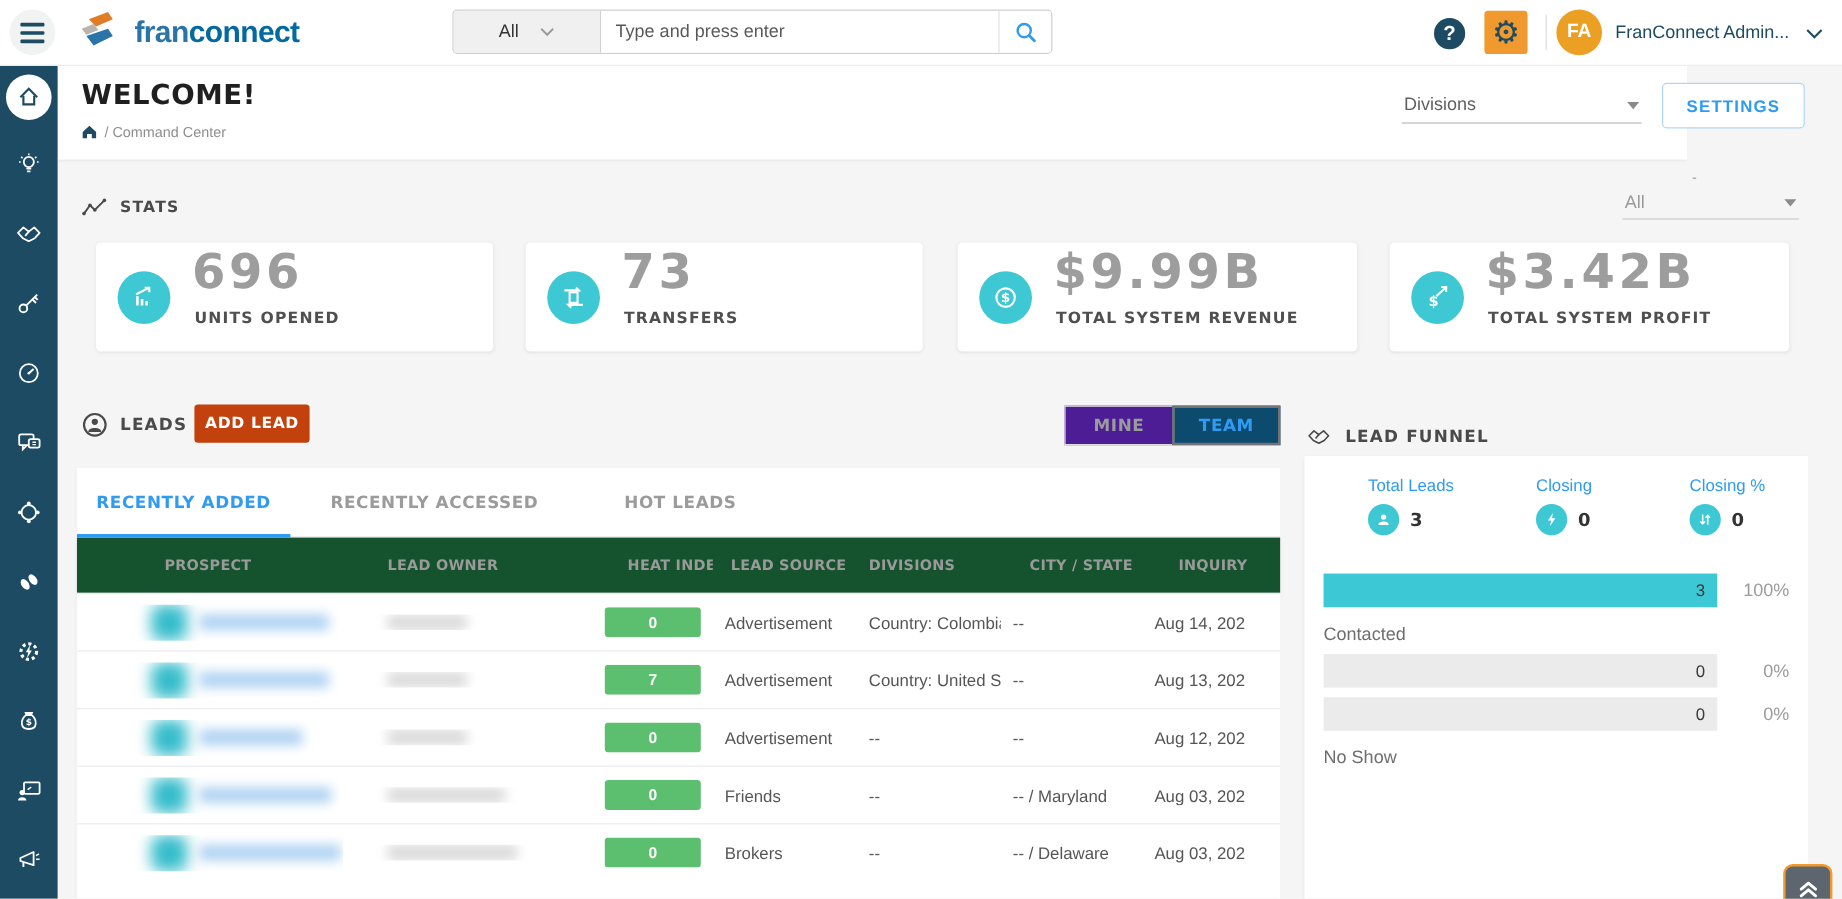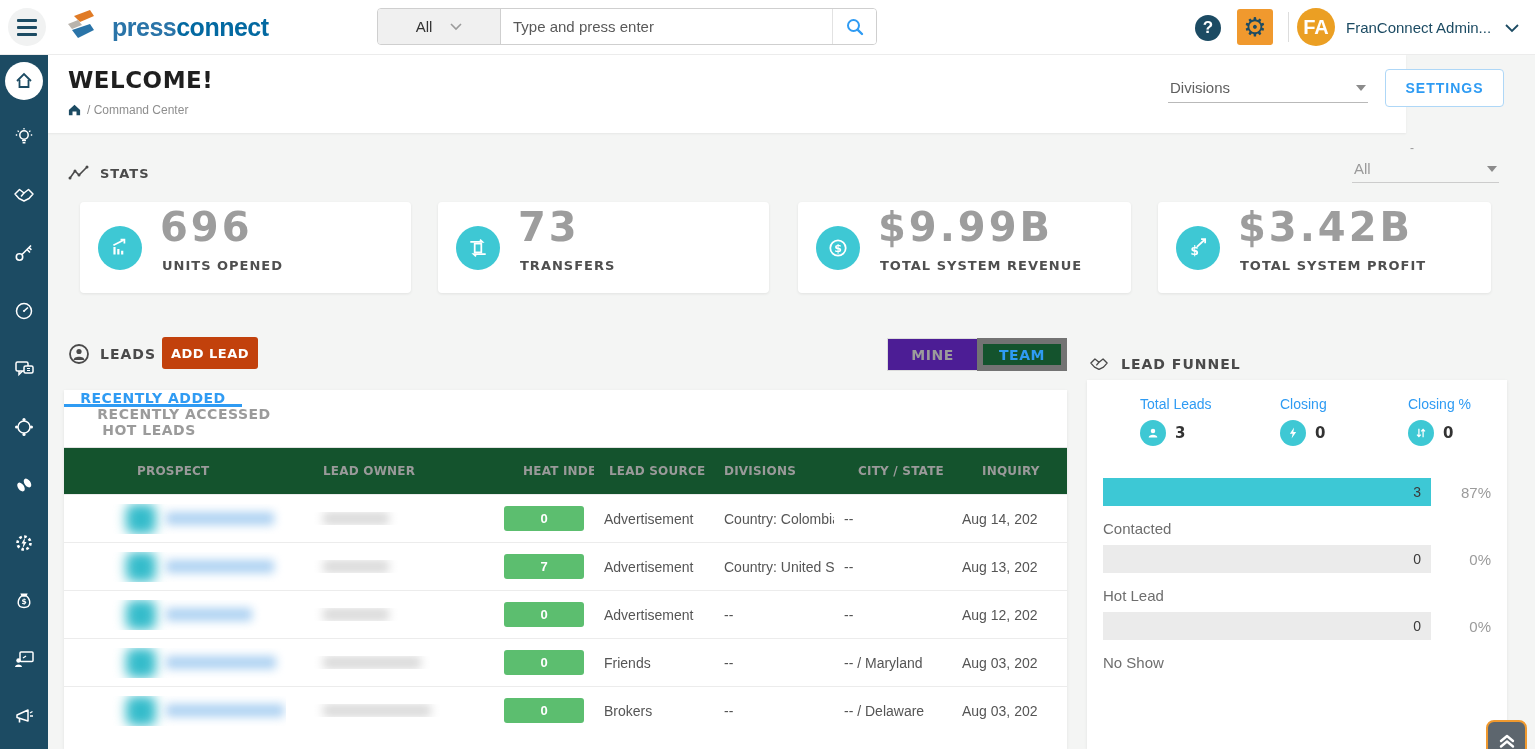--- a/index.html
+++ b/index.html
@@ -15,21 +15,21 @@
   .logo-text .p1 { color:#2a74a8; } .logo-text .p2 { color:#0369a1; }
   .searchbar { position:absolute; left:377px; top:8px; width:500px; height:37px; border:1px solid #cfcfcf; border-radius:4px; background:#fff; display:flex; align-items:stretch; overflow:hidden; }
   .search-scope { width:123px; background:#f0f0f0; border-right:1px solid #cfcfcf; display:flex; align-items:center; justify-content:center; gap:18px; font-size:15px; color:#333; cursor:pointer; }
   .search-input { flex:1; border:0; outline:none; padding:0 12px; font-size:15px; color:#333; font-family:"Liberation Sans",sans-serif; }
   .search-input::placeholder { color:#3c3c3c; opacity:.85; }
   .search-btn { width:44px; border:0; border-left:1px solid #e2e2e2; background:#fff; display:flex; align-items:center; justify-content:center; cursor:pointer; }
   .help-circle { position:absolute; left:1195px; top:15px; width:26px; height:26px; border-radius:50%; background:#1c4b63; color:#fff; font-weight:bold; font-size:17px; display:flex; align-items:center; justify-content:center; cursor:pointer; }
   .gear-box { position:absolute; left:1237px; top:9px; width:36px; height:36px; background:#f0992e; border-radius:3px; display:flex; align-items:center; justify-content:center; cursor:pointer; }
   .gear-box span { color:#1c4b63; font-size:26px; line-height:1; }
   .topbar-divider { position:absolute; left:1288px; top:12px; width:1px; height:30px; background:#ddd; }
-  .avatar { position:absolute; left:1297px; top:8px; width:38px; height:38px; border-radius:50%; background:#eb9f23; color:#fff; font-size:20px; font-weight:bold; display:flex; align-items:center; justify-content:center; cursor:pointer; }
+  .avatar { position:absolute; left:1297px; top:8px; width:38px; height:38px; border-radius:50%; background:#eb9f23; color:#fff; font-size:16px; font-weight:bold; display:flex; align-items:center; justify-content:center; cursor:pointer; }
   .username { position:absolute; left:1346px; top:19px; font-size:15px; color:#1c4b63; cursor:pointer; max-width:150px; white-space:nowrap; }
   .user-caret { position:absolute; left:1505px; top:24px; cursor:pointer; }
 
   
   .sidebar { position:absolute; left:0; top:55px; width:48px; height:694px; background:#1c4b63; z-index:15; }
   .side-item { position:absolute; left:0; width:48px; height:48px; display:flex; align-items:center; justify-content:center; cursor:pointer; }
   .side-item.active .bubble { width:38px; height:38px; background:#fff; border-radius:50%; display:flex; align-items:center; justify-content:center; }
 
   
   .main { position:absolute; left:48px; top:55px; width:1487px; height:694px; }
@@ -47,26 +47,26 @@
   .statcard { position:absolute; top:147px; height:91px; background:#fff; border-radius:4px; box-shadow:0 1px 3px rgba(0,0,0,.08); }
   .statcard .icn { position:absolute; left:18px; top:24px; width:44px; height:44px; border-radius:50%; background:#3ec8d4; display:flex; align-items:center; justify-content:center; }
   .statcard .num { position:absolute; left:80px; top:2px; font-size:40px; font-weight:bold; color:#9d9d9d; letter-spacing:3px; font-family:"DejaVu Sans",sans-serif; }
   .statcard .lbl { position:absolute; left:82px; top:56px; font-size:13px; font-weight:bold; color:#4f4f4f; letter-spacing:1px; font-family:"DejaVu Sans",sans-serif; }
 
   .leads-label { position:absolute; left:20px; top:288px; font-size:14px; }
   .addlead-btn { position:absolute; left:114px; top:282px; width:96px; height:32px; background:#c2410c; border:0; border-radius:3px; color:#fff; font-size:13px; font-weight:bold; letter-spacing:.5px; cursor:pointer; font-family:"DejaVu Sans",sans-serif; }
   .toggle { position:absolute; left:839px; top:283px; display:flex; height:33px; }
   .toggle .t { width:90px; display:flex; align-items:center; justify-content:center; font-size:14px; font-weight:bold; letter-spacing:.5px; cursor:pointer; font-family:"DejaVu Sans",sans-serif; }
   .toggle .mine { background:#4c1d95; color:#9b9b9b; border:1px solid #dcdcdc; border-right:0; }
-  .toggle .team { background:#14532d; color:#2f9bf3; border:6px solid #737373; }
+  .toggle .team { background:#0c4a6e; color:#2f9bf3; border:2px solid #737373; }
   .funnel-label { position:absolute; left:1039px; top:284px; font-size:14px;margin-top:16px; }
 
   
   .table-card { position:absolute; left:16px; top:335px; width:1003px; height:359px; background:#fff; box-shadow:0 1px 3px rgba(0,0,0,.08); overflow:hidden; }
-  .tabs { display:flex; height:58px; border-bottom:1px solid #e2e2e2;flex-direction:column; }
+  .tabs { display:flex; height:58px; border-bottom:1px solid #e2e2e2; }
   .tab { display:flex; align-items:center; justify-content:center; font-size:14px; font-weight:bold; letter-spacing:.5px; color:#9b9b9b; cursor:pointer; font-family:"DejaVu Sans",sans-serif; position:relative; }
   .tab1 { width:178px; } .tab2 { width:240px; } .tab3 { width:170px; }
   .tab.active { color:#2f9bf3; }
   .tab.active::after { content:""; position:absolute; left:0; right:0; bottom:-1px; height:3px; background:#2f9bf3; }
   .thead, .trow { display:grid; grid-template-columns:34px 188px 198px 110px 120px 120px 124px 109px; align-items:center; }
   .thead { height:46px; background:#14532d; font-size:12px; font-weight:bold; color:#9a9a9a; letter-spacing:.2px; font-family:"DejaVu Sans",sans-serif; }
   .thead > div { padding-left:10px; white-space:nowrap; overflow:hidden; }
   .thead .h-prospect { padding-left:39px; } .thead .h-owner { padding-left:37px; }
   .thead .h-heat { padding-left:39px; } .thead .h-src { padding-left:15px; }
   .thead .h-div { padding-left:10px; } .thead .h-city { padding-left:24px; } .thead .h-inq { padding-left:24px; }
@@ -116,21 +116,21 @@
       <i></i>
       <i></i>
       <i></i>
     </div>
   <div class="logo">
     <svg width="44" height="38" viewBox="0 0 44 38">
       <polygon points="14,8 30,2 34,8 20,14" fill="#e07b26"></polygon>
       <polygon points="8,16 18,12 22,17 12,21" fill="#b9b4ad"></polygon>
       <polygon points="12,22 30,16 34,22 18,30" fill="#2a74a8"></polygon>
     </svg>
-    <div class="logo-text"><span class="p1">press</span><span class="p2">connect</span></div>
+    <div class="logo-text"><span class="p1">fran</span><span class="p2">connect</span></div>
   </div>
   <div class="searchbar">
     <div class="search-scope">
       <span>All</span>
       <svg width="12" height="8" viewBox="0 0 12 8">
           <polyline points="1,1 6,6 11,1" fill="none" stroke="#9b9b9b" stroke-width="1.6"></polyline>
         </svg>
     </div>
     <input class="search-input" placeholder="Type and press enter" style="">
     <button class="search-btn">
@@ -484,31 +484,30 @@
       </div>
     </div>
 
 
     <div class="stages">
       <div class="stage-row">
         <div class="bar-track">
           <div class="bar-fill" style="width: 100%;"></div>
           <span class="bar-count">3</span>
         </div>
-        <div class="stage-pct">87%</div>
+        <div class="stage-pct">100%</div>
       </div>
       <div class="stage-lbl">Contacted</div>
       <div class="stage-row">
         <div class="bar-track">
           <div class="bar-fill" style="width: 0%;"></div>
           <span class="bar-count">0</span>
         </div>
         <div class="stage-pct">0%</div>
       </div>
-      <div class="stage-lbl">Hot Lead</div>
       <div class="stage-row">
         <div class="bar-track">
           <div class="bar-fill" style="width: 0%;"></div>
           <span class="bar-count">0</span>
         </div>
         <div class="stage-pct">0%</div>
       </div>
       <div class="stage-lbl">No Show</div>
     </div>
   </div>

